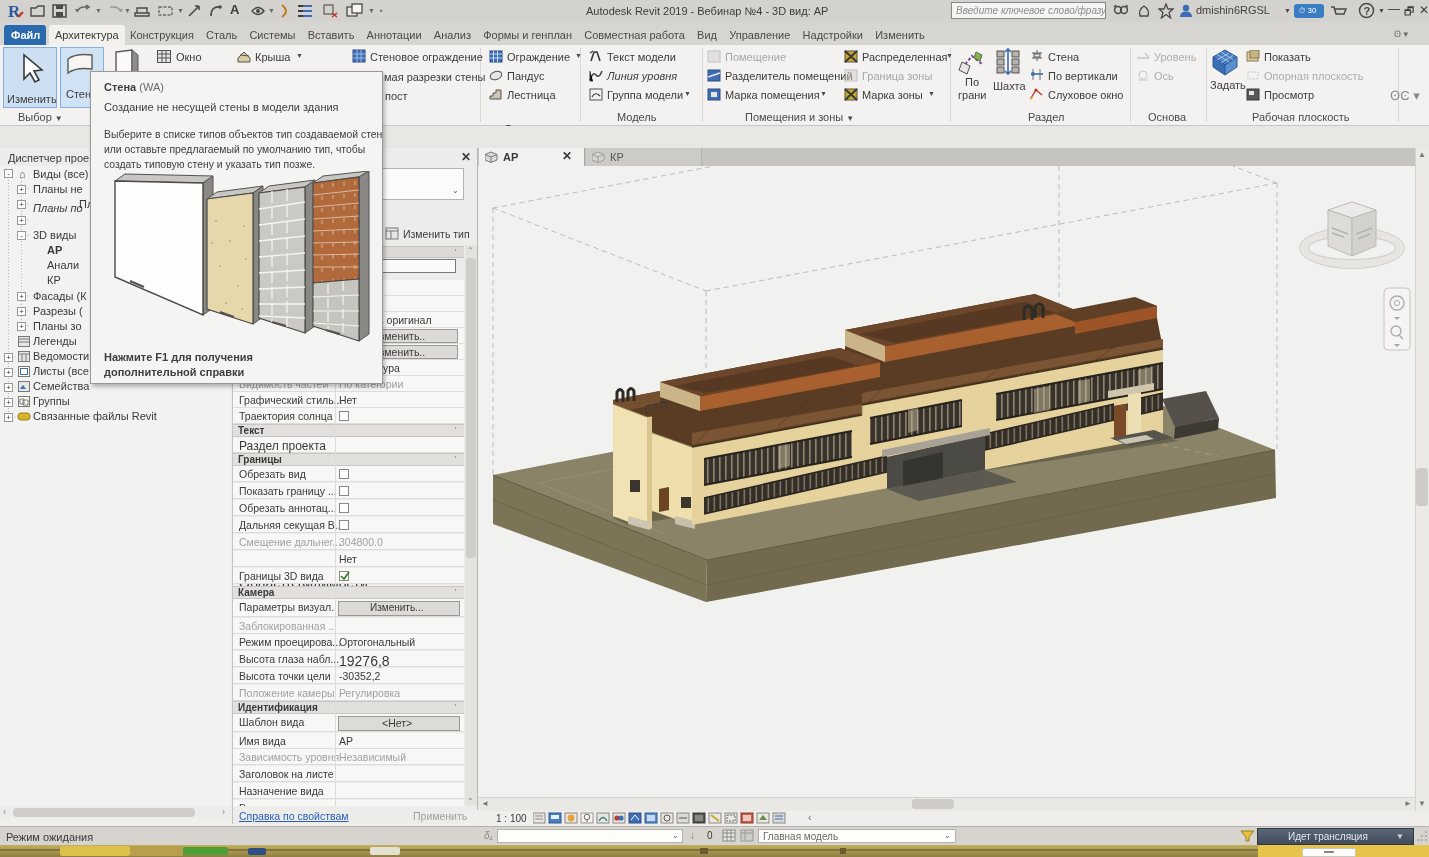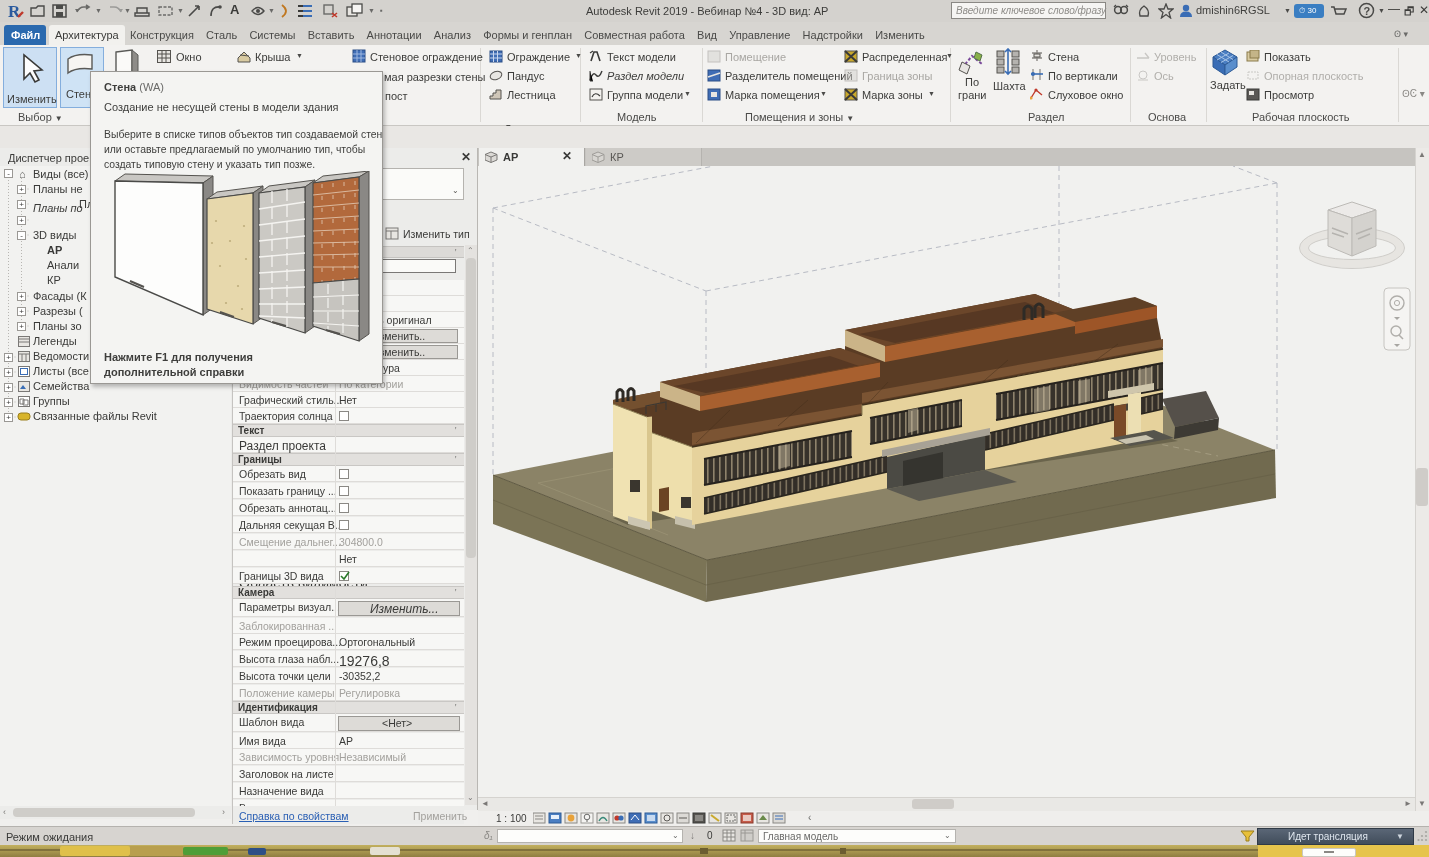--- a/index.html
+++ b/index.html
@@ -186,21 +186,21 @@
 
   <svg class="abs" style="left:589px;top:50px;" width="14" height="13">
       <path d="M2 11 L5 2 L8 2 L11 11" fill="none" stroke="#3a3a38" stroke-width="1.6"></path>
       <path d="M1 3 L4 1" stroke="#3a3a38" stroke-width="1.2"></path>
     </svg>
   <div class="abs txt" style="left:607px;top:51px;">Текст модели</div>
   <svg class="abs" style="left:589px;top:69px;" width="14" height="13">
       <path d="M1 11 Q4 2 7 6 T13 2" fill="none" stroke="#3a3a38" stroke-width="1.4"></path>
       <path d="M1 2 L1 12 L4 12" stroke="#3a3a38" stroke-width="1"></path>
     </svg>
-  <div class="abs txt" style="left:607px;top:70px;font-style:italic;">Раздел модели</div>
+  <div class="abs txt" style="left:607px;top:70px;font-style:italic;">Линия уровня</div>
   <svg class="abs" style="left:589px;top:88px;" width="14" height="13">
       <rect x="1" y="1" width="12" height="11" fill="#f3f2ef" stroke="#55534f"></rect>
       <path d="M3 9 Q6 3 11 8" fill="none" stroke="#3a3a38" stroke-width="1.2"></path>
     </svg>
   <div class="abs txt" style="left:607px;top:89px;">Группа модели</div>
   <div class="abs txt" style="left:684px;top:90px;font-size:7px;color:#4a4a48;">▼</div>
   <div class="abs txt" style="left:617px;top:111px;color:#4a4a48;">Модель</div>
 
   <svg class="abs" style="left:707px;top:50px;" width="14" height="13" opacity="0.45">
       <rect x="1" y="1" width="12" height="11" fill="#cfcdc9" stroke="#8a8884"></rect>
@@ -300,21 +300,21 @@
       <rect x="2" y="3" width="10" height="7" fill="none" stroke="#8a8884" stroke-dasharray="2 1"></rect>
     </svg>
   <div class="abs txt" style="left:1264px;top:70px;color:#b0aeaa;">Опорная плоскость</div>
   <svg class="abs" style="left:1246px;top:88px;" width="14" height="13">
       <rect x="1" y="1" width="12" height="11" fill="#5a5855" stroke="#3a3a38"></rect>
       <rect x="3" y="3" width="5" height="4" fill="#e8e6e2"></rect>
     </svg>
   <div class="abs txt" style="left:1264px;top:89px;">Просмотр</div>
   <div class="abs txt" style="left:1252px;top:111px;color:#4a4a48;">Рабочая плоскость</div>
 
-  <div class="abs txt" style="left:1390px;top:86px;font-size:10px;color:#8a8884;margin-left:12px;">ꙨϾ ▾</div>
+  <div class="abs txt" style="left:1390px;top:86px;font-size:13px;color:#8a8884;">ꙨϾ ▾</div>
 </div>
 
 <div class="abs" style="left:0;top:126px;width:1429px;height:22px;background:#e9e7e4;"></div>
 
 <div class="abs" id="leftpanel" style="left:0;top:148px;width:478px;height:662px;background:#ececea;border-right:1px solid #b9b7b3;"></div>
 <div class="abs txt" style="left:8px;top:152px;font-size:11px;color:#3a3a38;">Диспетчер проектов - Вебинар №4</div>
 <div class="abs txt" style="left:461px;top:150px;font-size:12px;font-weight:bold;color:#3a3a38;">✕</div>
 
 <div class="abs" id="tree" style="left:0;top:166px;width:231px;height:642px;background:#f2f2f0;font-size:11px;color:#3a3a38;">
   <svg class="abs" style="left:0;top:0;" width="231" height="260">
@@ -451,21 +451,21 @@
 <div class="abs" style="left:339px;top:571px;width:10px;height:10px;background:#fff;border:1px solid #8a8884;"></div>
 <svg class="abs" style="left:339px;top:570px;" width="12" height="12">
       <path d="M2 6 L5 9 L10 2" stroke="#2a7a2a" stroke-width="1.6" fill="none"></path>
     </svg>
 <div class="abs" style="left:233px;top:586px;width:231px;height:13px;background:#e2e0dd;border-top:1px solid #c9c7c4;border-bottom:1px solid #c9c7c4;"></div>
 <div class="abs txt" style="left:238px;top:587px;font-weight:bold;font-size:10px;">Камера</div>
 <div class="abs txt" style="left:455px;top:587px;font-size:8px;color:#6a6a68;">ꞌ</div>
 <div class="abs" style="left:233px;top:599px;width:231px;height:18px;background:#f7f7f5;border-bottom:1px solid #dedcd9;"></div>
 <div class="abs txt" style="left:239px;top:601px;color:#3a3a38;font-size:10.5px;">Параметры визуал...</div>
 <div class="abs" style="left:338px;top:601px;width:122px;height:15px;background:#dddbd7;border:1px solid #9a9894;"></div>
-<div class="abs txt" style="left:370px;top:602px;font-size:12px;font-style:italic;">Изменить...</div>
+<div class="abs txt" style="left:370px;top:602px;font-size:10px;">Изменить...</div>
 <div class="abs" style="left:233px;top:618px;width:231px;height:16px;background:#f7f7f5;border-bottom:1px solid #dedcd9;"></div>
 <div class="abs txt" style="left:239px;top:620px;color:#a3a19d;font-size:10.5px;">Заблокированная ...</div>
 <div class="abs" style="left:233px;top:634px;width:231px;height:16px;background:#f7f7f5;border-bottom:1px solid #dedcd9;"></div>
 <div class="abs txt" style="left:239px;top:636px;color:#3a3a38;font-size:10.5px;">Режим проецирова...</div>
 <div class="abs txt" style="left:339px;top:636px;color:#3a3a38;font-size:10.5px;">Ортогональный</div>
 <div class="abs" style="left:233px;top:651px;width:231px;height:16px;background:#f7f7f5;border-bottom:1px solid #dedcd9;"></div>
 <div class="abs txt" style="left:239px;top:653px;color:#3a3a38;font-size:10.5px;">Высота глаза набл...</div>
 <div class="abs txt" style="left:339px;top:653px;color:#3a3a38;font-size:14px;">19276,8</div>
 <div class="abs" style="left:233px;top:668px;width:231px;height:16px;background:#f7f7f5;border-bottom:1px solid #dedcd9;"></div>
 <div class="abs txt" style="left:239px;top:670px;color:#3a3a38;font-size:10.5px;">Высота точки цели</div>

